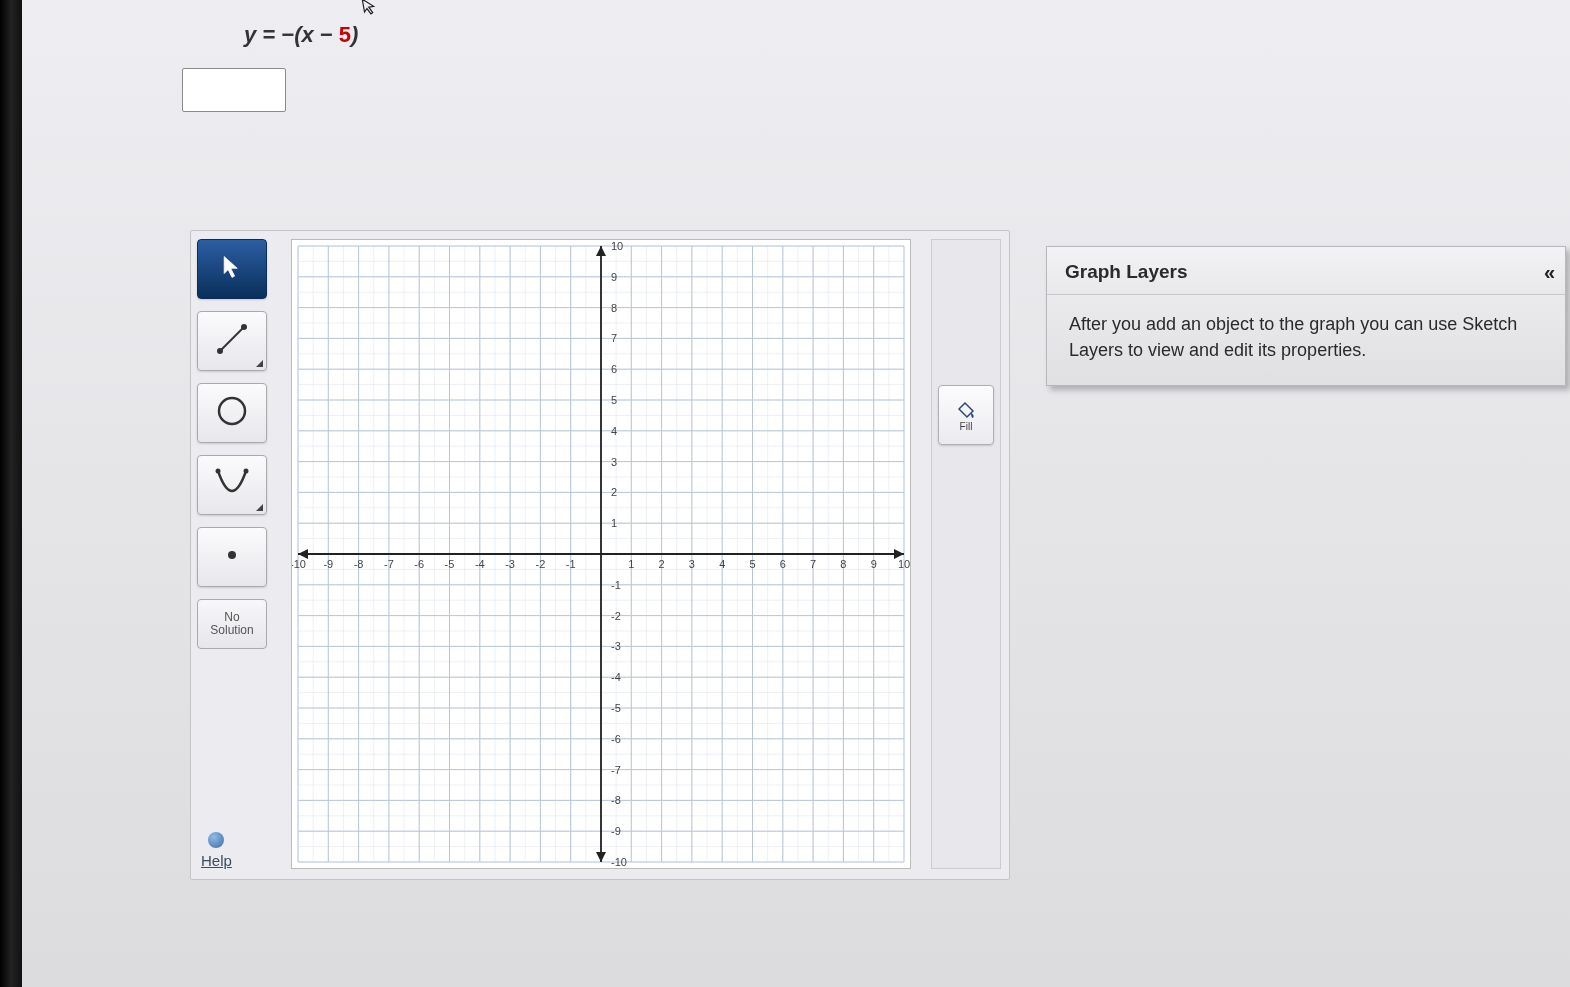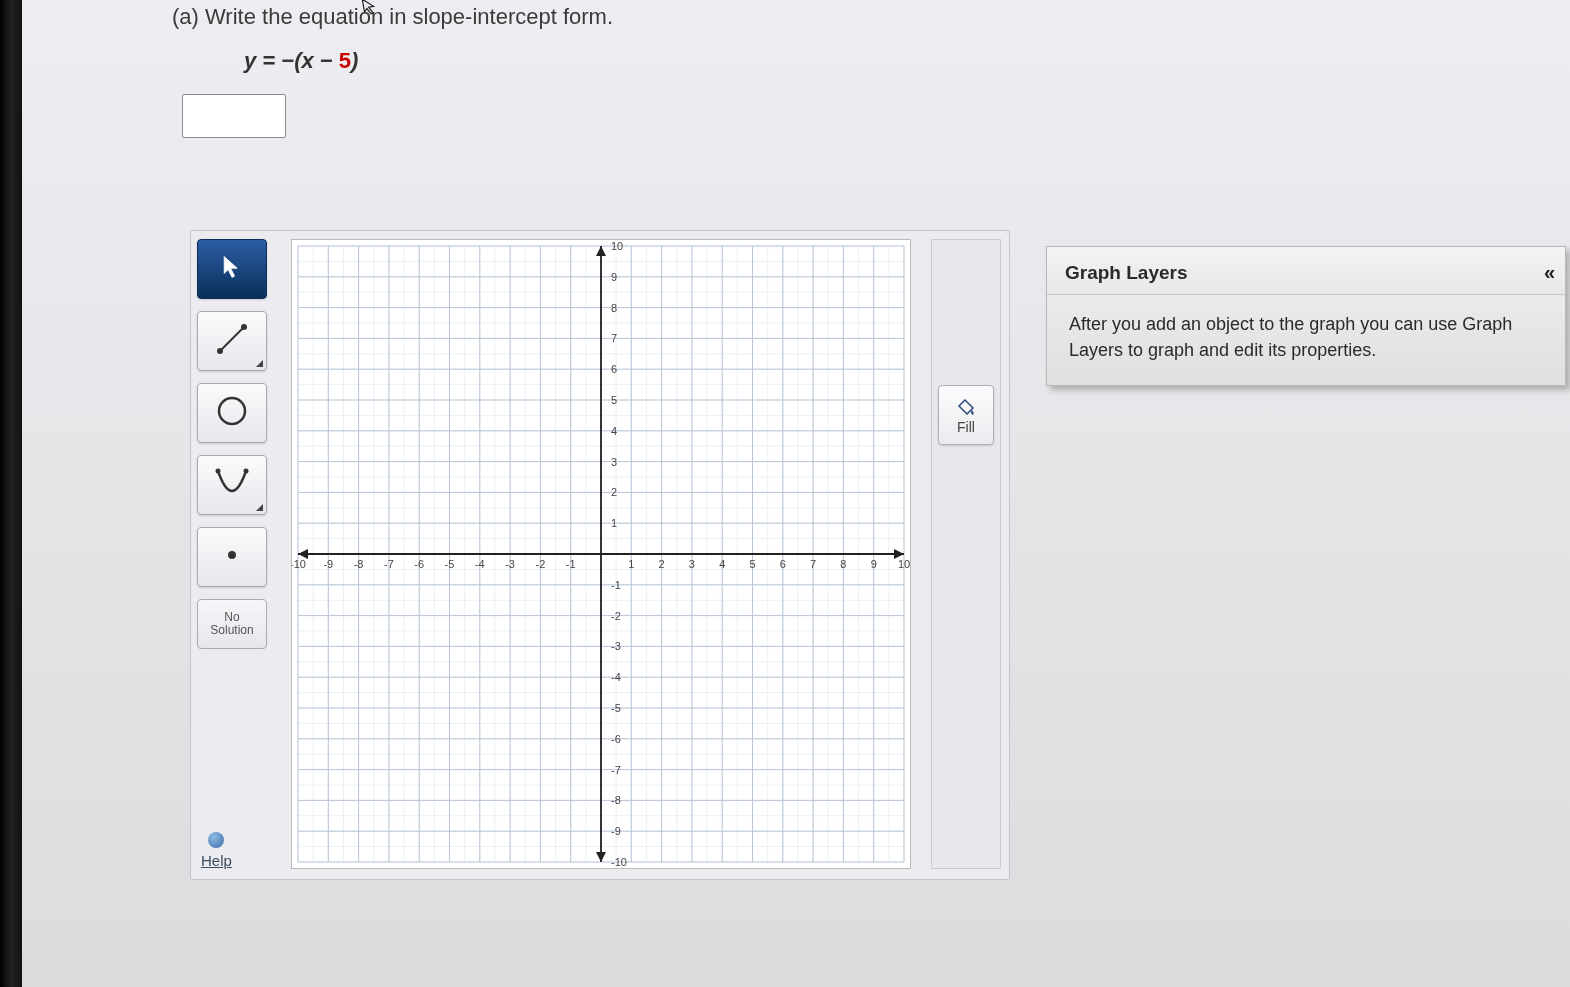--- a/index.html
+++ b/index.html
@@ -122,33 +122,33 @@
     border: 1px solid #ccc;
   }
   .fill-btn {
     position: absolute;
     left: 6px; top: 145px;
     width: 56px; height: 60px;
     background: linear-gradient(#fcfcfe,#ebebef);
     border: 1px solid #b0b0b4;
     border-radius: 4px;
     display: flex; flex-direction: column; align-items: center; justify-content: center;
-    font-size: 14px; color: #444;
+    font-size: 10px; color: #444;
     box-shadow: 0 1px 2px rgba(0,0,0,.15);
   }
   .layers-panel {
     position: absolute;
     right: 4px; top: 246px;
     width: 520px;
     background: linear-gradient(#f0f0f2,#e0e0e2);
     border: 1px solid #b8b8bb;
     box-shadow: 4px 4px 6px rgba(0,0,0,.25), inset 0 1px 0 #fff;
   }
   .layers-header {
-    display: flex; justify-content: space-between; align-items: center;
+    display: flex; justify-content: space-between; 
     padding: 14px 16px 10px 18px;
     border-bottom: 1px solid #c8c8cc;
     background: linear-gradient(#f3f3f5,#e8e8eb);
   }
   .layers-title {
     font-weight: bold; font-size: 19px; color: #2a2a2a;
   }
   .chevrons { font-size: 20px; color: #222; letter-spacing: -6px; font-weight: bold; }
   .layers-body {
     padding: 16px 18px 22px 22px;
@@ -156,21 +156,20 @@
   }
   svg text { font-family: Arial; fill: #444; }
 </style>
 </head>
 <body>
 
 <div class="left-border"></div>
 <div class="main">
 
   <div class="question">
-    <span>(a) Write the equation in slope-intercept form.</span>
     <span class="cursor">
       <svg width="16" height="20" viewBox="0 0 16 20">
           <path d="M2 2 L2 15 L5 12 L8 18 L10 17 L7 11 L12 11 Z" fill="none" stroke="#222" stroke-width="1.2"></path>
         </svg>
     </span>
   </div>
 
   <div class="eqline">
     <span>y = −(x − </span><span class="five">5</span><span>)</span>
   </div>
@@ -418,16 +417,16 @@
       <span class="help-icon"></span>
       <span>Help</span>
     </div>
   </div>
 
   <div class="layers-panel">
     <div class="layers-header">
       <span class="layers-title">Graph Layers</span>
       <span class="chevrons">«</span>
     </div>
-    <div class="layers-body">After you add an object to the graph you can use Graph Layers to graph and edit its properties.</div>
+    <div class="layers-body">After you add an object to the graph you can use Sketch Layers to view and edit its properties.</div>
   </div>
 
 </div>
 
 </body></html>

